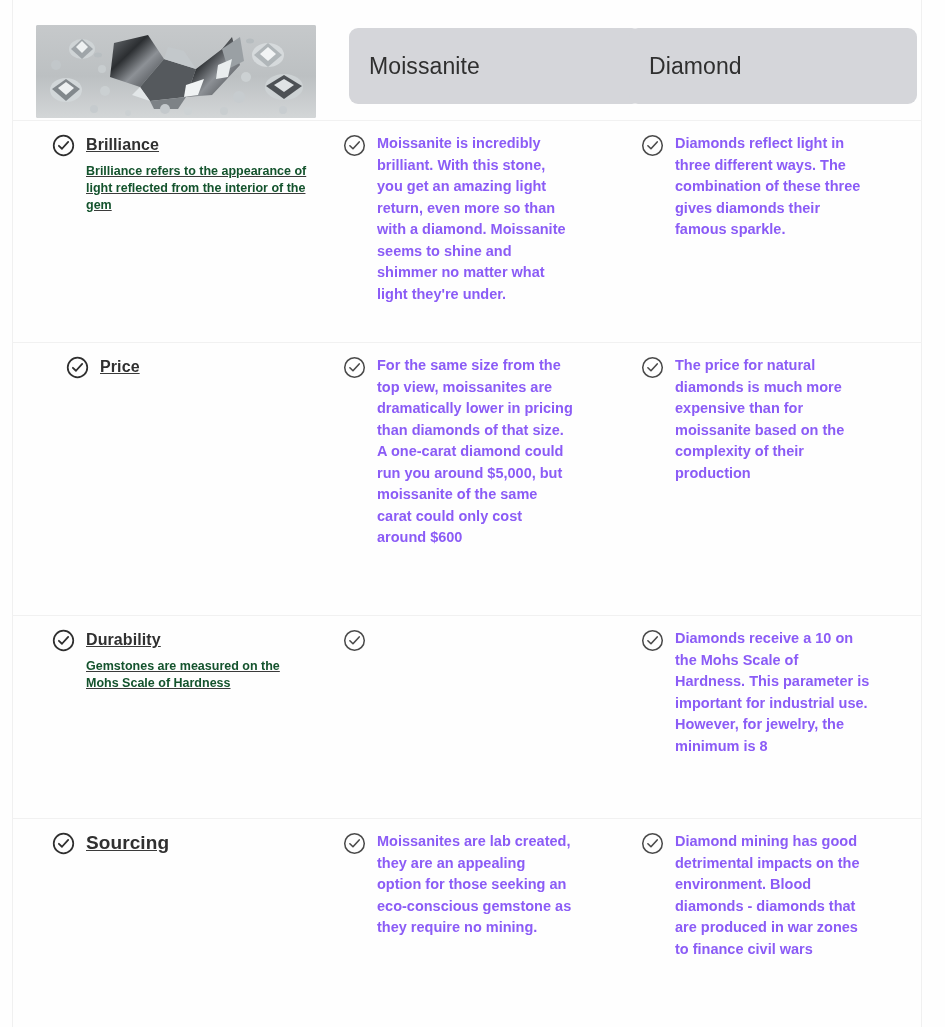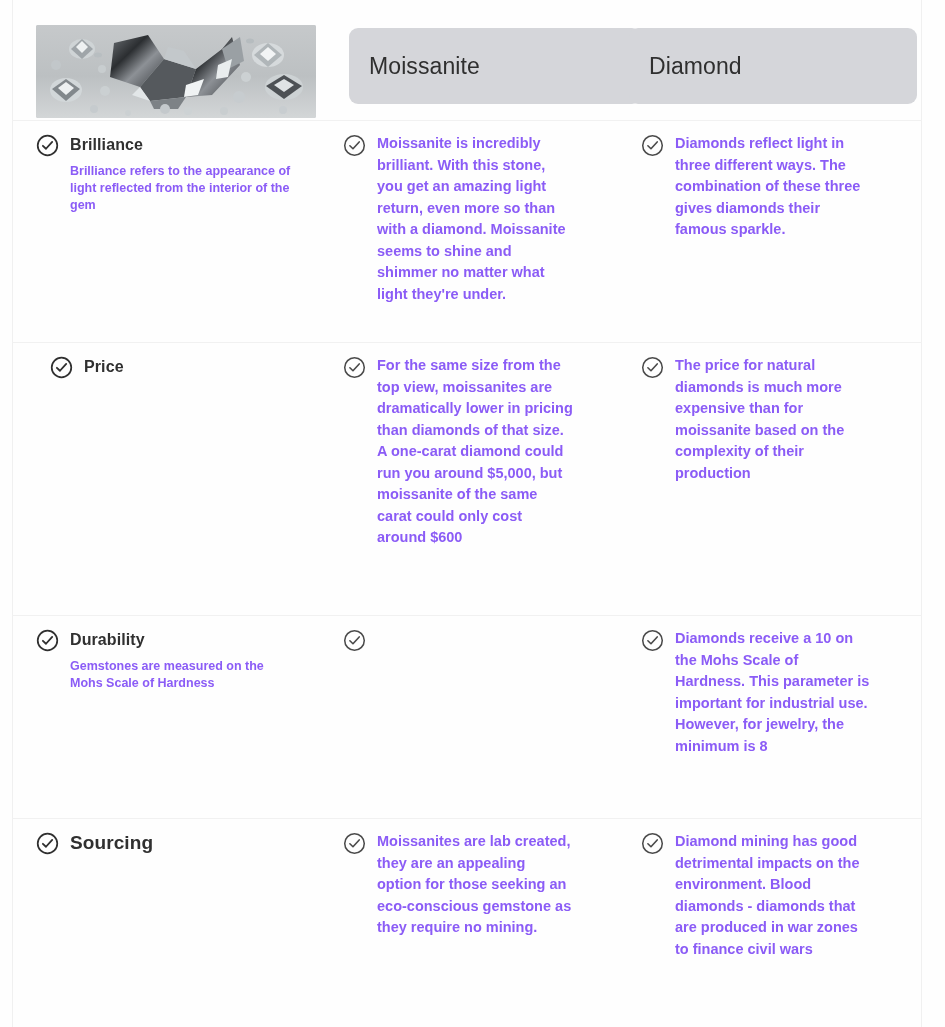--- a/index.html
+++ b/index.html
@@ -52,21 +52,21 @@
     border-top: 1px solid #f1f1f1;
   }
 
   .cell {
     position: absolute;
     top: 0;
     box-sizing: border-box;
   }
 
   
-  .col-feature { left: 0px;   width: 320px; }
+  .col-feature { left: 16px;   width: 320px; text-decoration: underline; }
   .col-a       { left: 319px; width: 298px; }
   .col-b       { left: 617px; width: 293px; }
 
   
   #header-row {
     top: 0px;
     height: 120px;
   }
   .hero-image {
     position: absolute;
@@ -129,21 +129,21 @@
     line-height: 23px;
     letter-spacing: 0.1px;
   }
   .feature-title.small {
     font-size: 19px;
   }
   .feature-desc {
     margin: 6px 0 0 34px;
     font-size: 12.5px;
     line-height: 17px;
-    color: #8b5cf6;
+    color: #14532d;
     max-width: 225px;
     font-weight: 600;
   }
 
   .value-block {
     padding-top: 12px;
   }
   .value-text {
     font-size: 14.5px;
     line-height: 21.5px;

